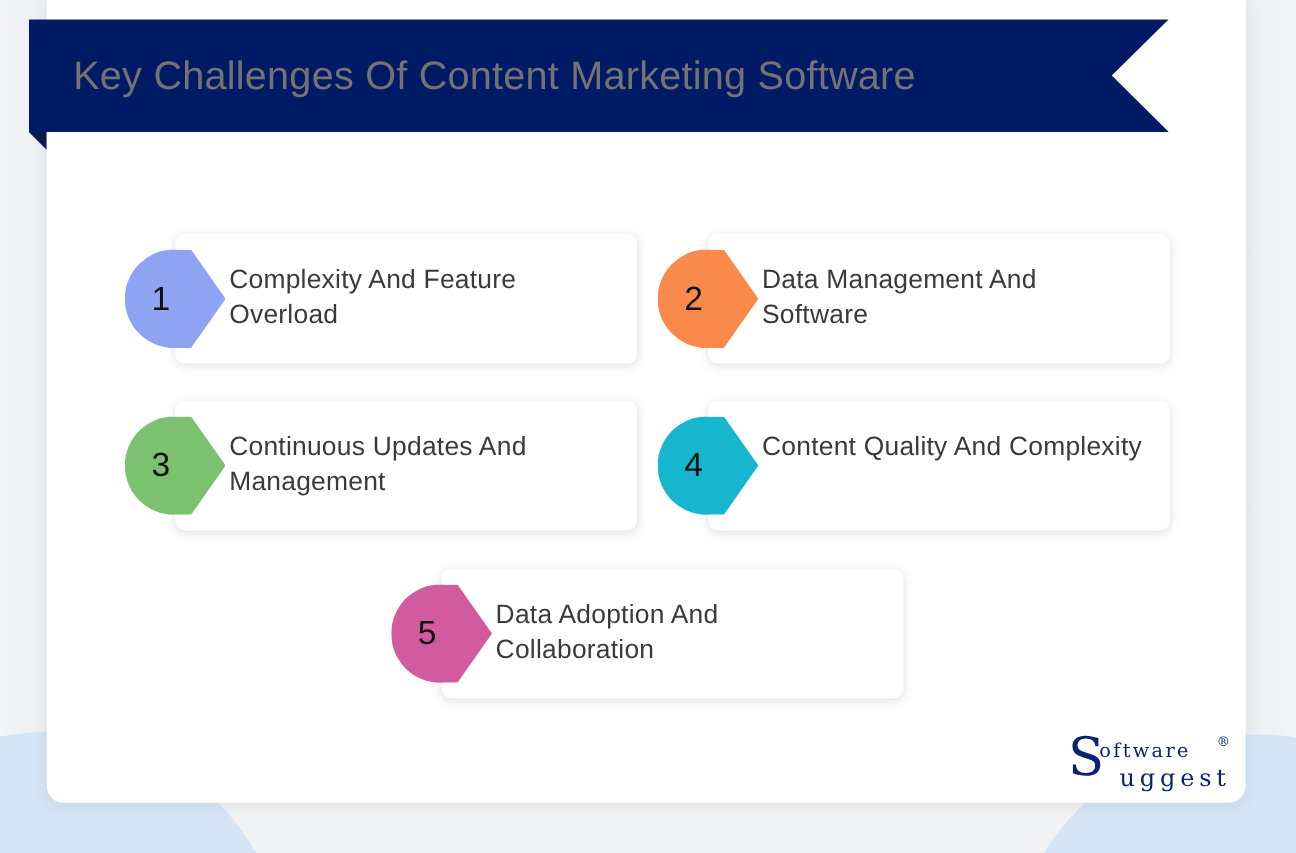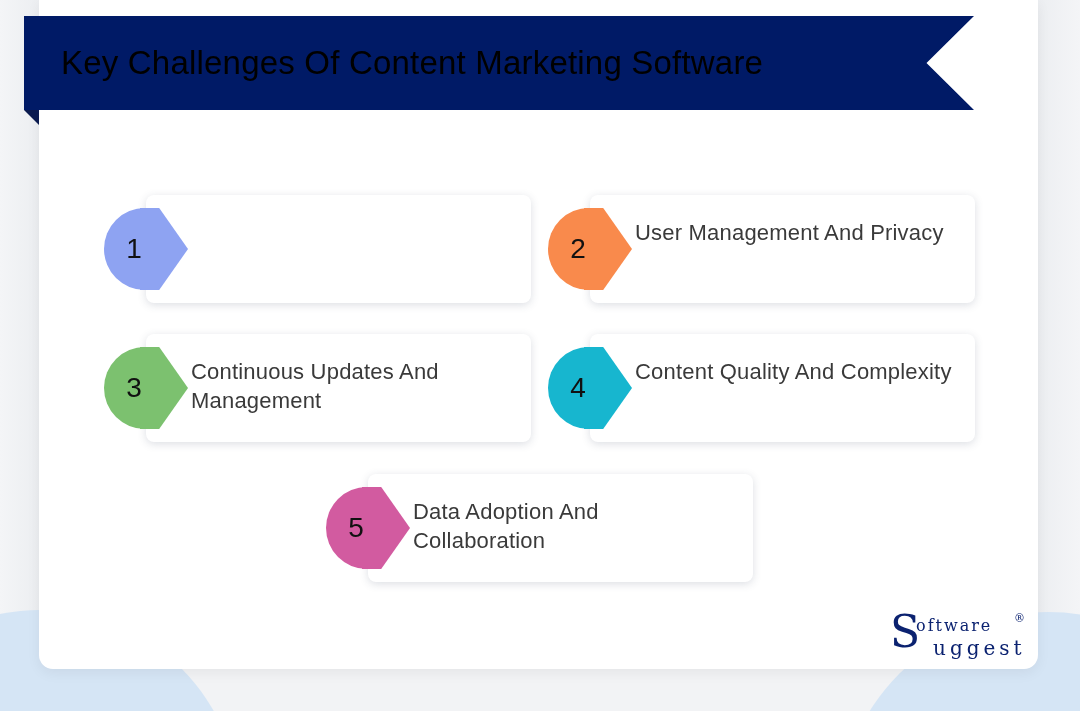--- a/index.html
+++ b/index.html
@@ -35,21 +35,21 @@
     clip-path: polygon(0 0, 100% 0, 95% 50%, 100% 100%, 0 100%);
     box-shadow: 0 6px 16px rgba(0,0,0,0.1);
   }
   .banner-fold {
     position: absolute; left: 24px; top: 110px; width: 15px; height: 15px;
     background: #0a1a4f;
     clip-path: polygon(0 0, 100% 0, 100% 100%);
   }
   .banner-title {
     position: absolute; left: 61px; top: 16px; height: 94px; line-height: 94px;
-    color: #000000; font-size: 33px; font-weight: 500; letter-spacing: 0.2px;
+    color: #737373; font-size: 33px; font-weight: 500; letter-spacing: 0.2px;
     white-space: nowrap;
   }
   .item {
     position: absolute; width: 430px; height: 110px;
   }
   .item-card {
     position: absolute; left: 42px; top: 0; width: 385px; height: 108px;
     background: #ffffff; border-radius: 8px;
     box-shadow: 0 2px 8px rgba(60,70,100,0.18);
   }
@@ -103,30 +103,31 @@
 <div class="banner-fold"></div>
 <div class="banner-title">Key Challenges Of Content Marketing Software</div>
 
 <div class="item" style="left:104px; top:195px;">
   <div class="item-card"></div>
   <div class="item-badge">
     <div class="item-badge-circle" style="background:#8ea3f2;"></div>
   </div>
   <div class="item-badge-point" style="top:13px; background:#8ea3f2;"></div>
   <div class="item-num">1</div>
+  <div class="item-text">Complexity And Feature Overload</div>
 </div>
 
 <div class="item" style="left:548px; top:195px;">
   <div class="item-card"></div>
   <div class="item-badge">
     <div class="item-badge-circle" style="background:#f98a4c;"></div>
   </div>
   <div class="item-badge-point" style="top:13px; background:#f98a4c;"></div>
   <div class="item-num">2</div>
-  <div class="item-text">User Management And Privacy</div>
+  <div class="item-text">Data Management And Software</div>
 </div>
 
 <div class="item" style="left:104px; top:334px;">
   <div class="item-card"></div>
   <div class="item-badge">
     <div class="item-badge-circle" style="background:#7cc16f;"></div>
   </div>
   <div class="item-badge-point" style="top:13px; background:#7cc16f;"></div>
   <div class="item-num">3</div>
   <div class="item-text">Continuous Updates And Management</div>

